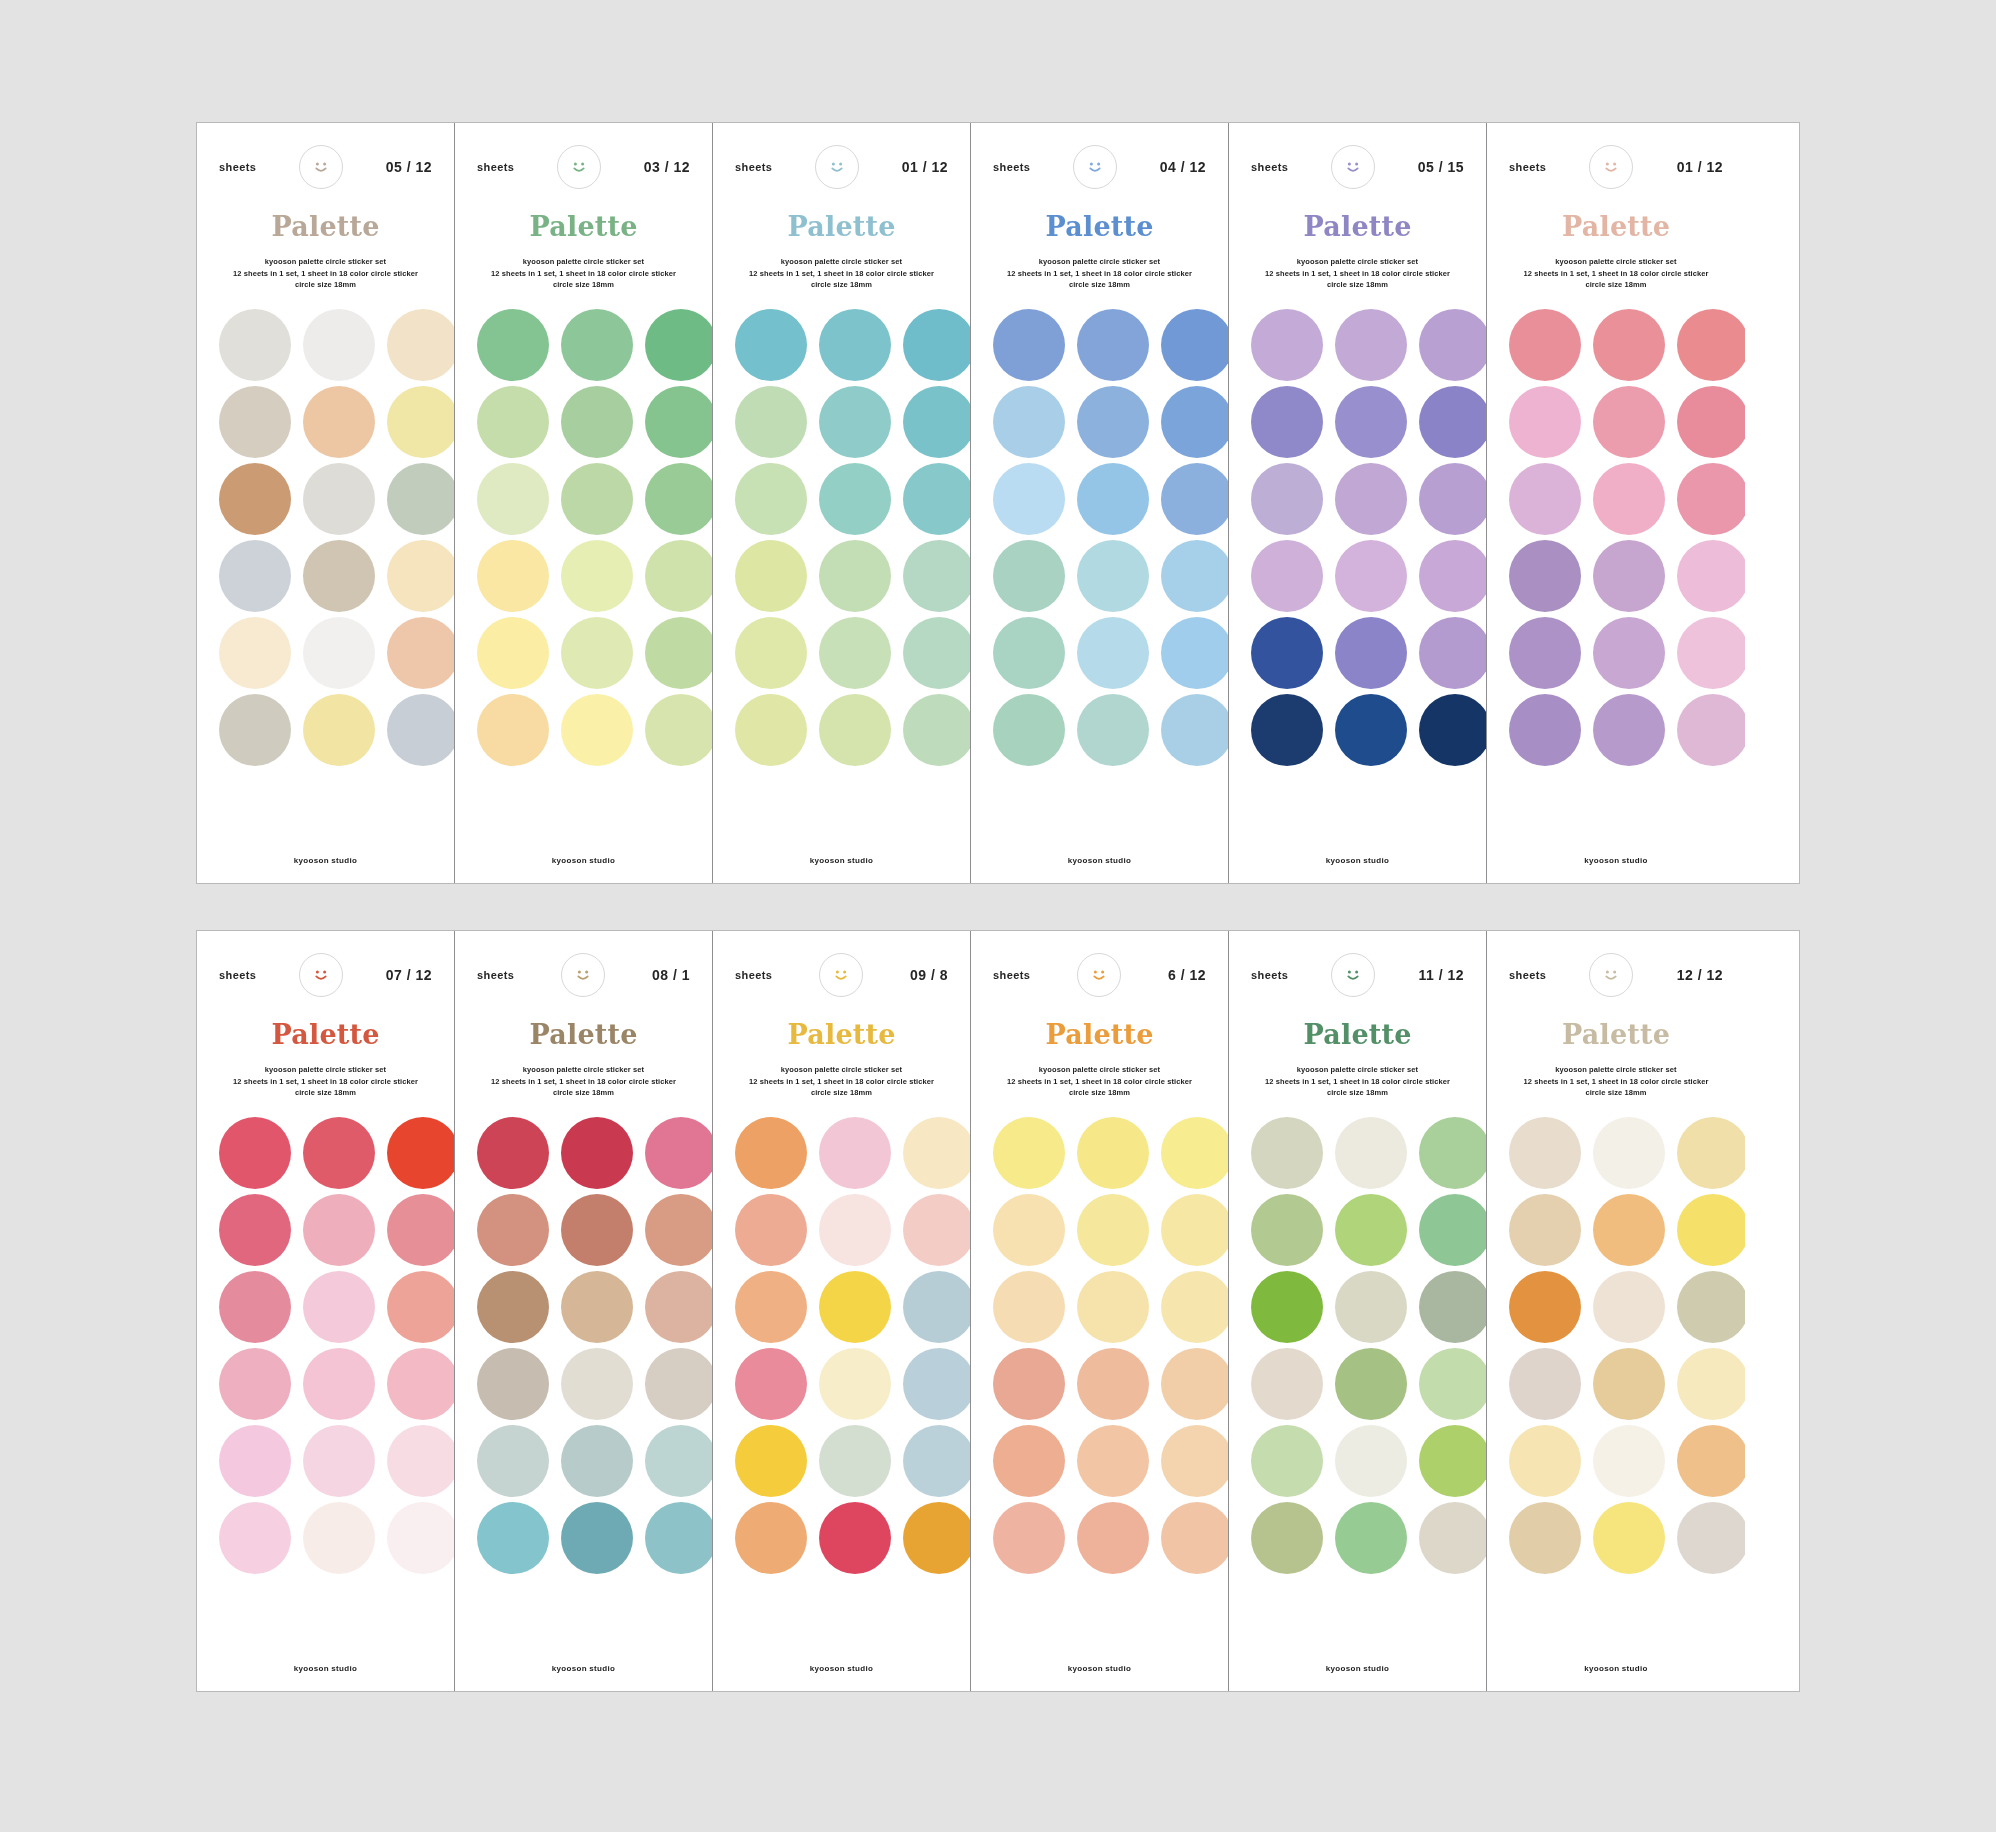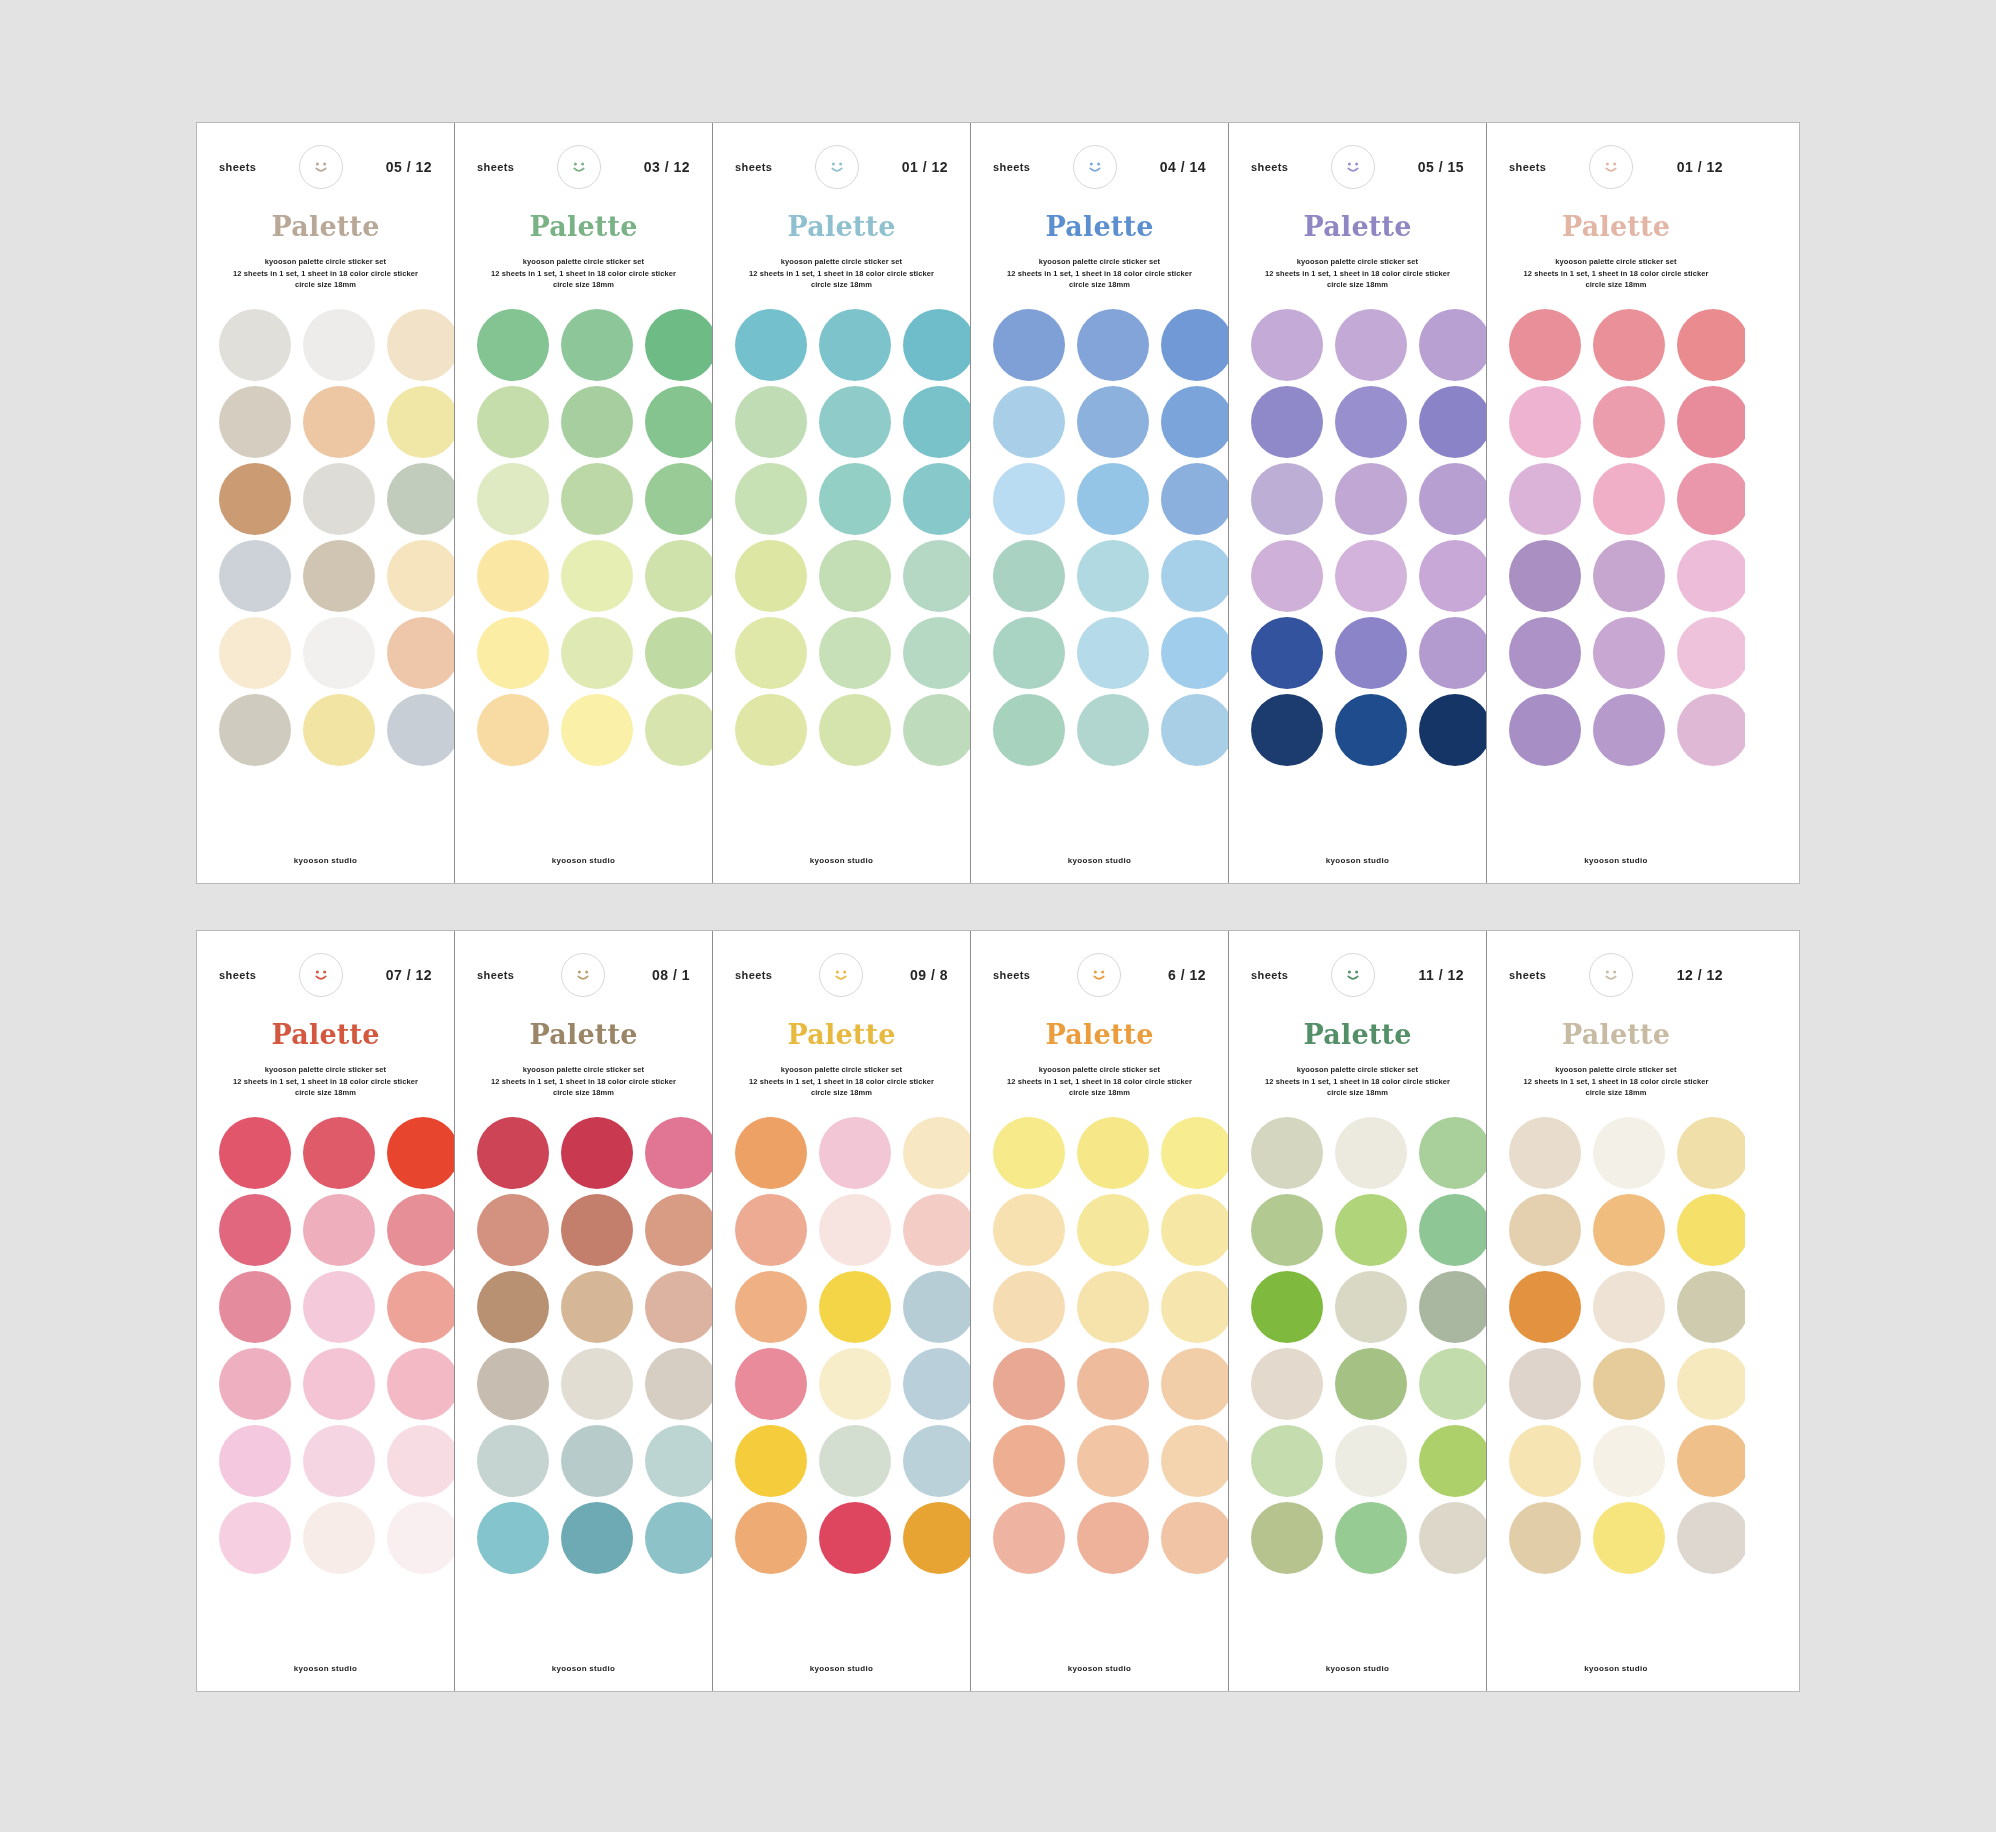--- a/index.html
+++ b/index.html
@@ -244,21 +244,21 @@
       <div class="sheet">
         <div class="sheet-head">
           <span class="head-label">sheets</span>
           <span class="smiley">
             <svg width="22" height="22" viewBox="0 0 22 22" aria-hidden="true">
               <circle cx="7.4" cy="8" r="1.5" fill="#7fa9da"></circle>
               <circle cx="14.6" cy="8" r="1.5" fill="#7fa9da"></circle>
               <path d="M6.3 12.4 Q11 17.2 15.7 12.4" stroke="#7fa9da" stroke-width="1.8" fill="none" stroke-linecap="round"></path>
             </svg>
           </span>
-          <span class="head-count">04 / 14</span>
+          <span class="head-count">04 / 12</span>
         </div>
         <div class="sheet-title" style="color: rgb(91, 143, 208);">Palette</div>
         <div class="sheet-sub">
           <div>kyooson palette circle sticker set</div>
           <div>12 sheets in 1 set, 1 sheet in 18 color circle sticker</div>
           <div>circle size 18mm</div>
         </div>
         <div class="dot-grid">
           <div class="dot" style="background: rgb(127, 160, 214);"></div>
           <div class="dot" style="background: rgb(130, 164, 217);"></div>

